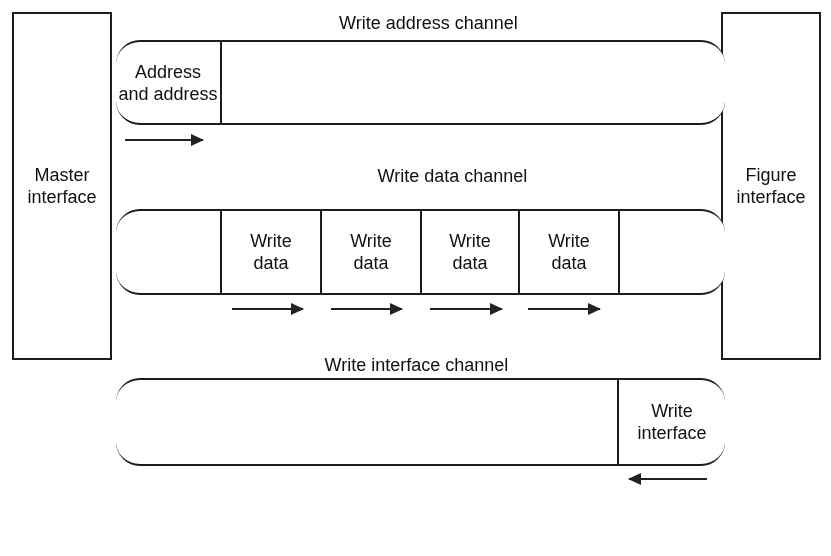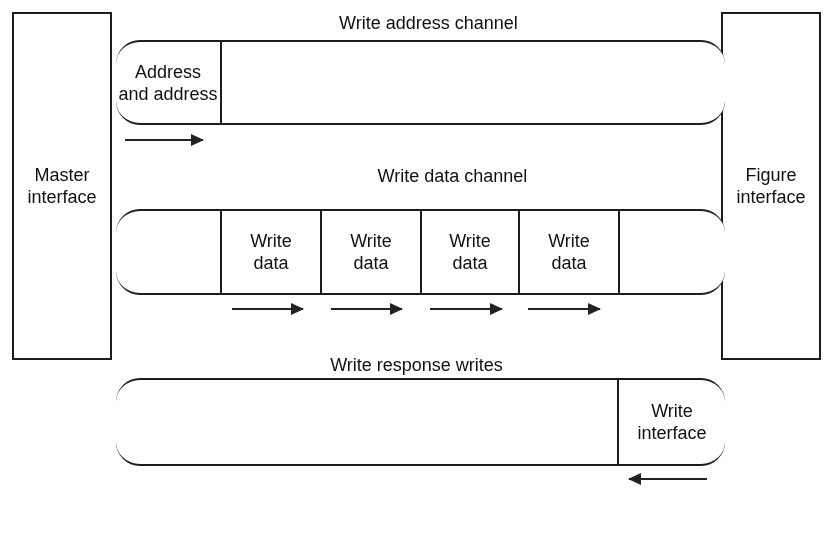--- a/index.html
+++ b/index.html
@@ -159,21 +159,21 @@
         <span>data</span>
       </div>
     </div>
     <div class="cell fill"></div>
   </div>
   <div class="arrow right" style="left:232px; top:308px; width:71px;"></div>
   <div class="arrow right" style="left:331px; top:308px; width:71px;"></div>
   <div class="arrow right" style="left:430px; top:308px; width:72px;"></div>
   <div class="arrow right" style="left:528px; top:308px; width:72px;"></div>
 
-  <div class="ch-title" style="top:354px;">Write response writes</div>
+  <div class="ch-title" style="top:354px;">Write interface channel</div>
   <div class="band" style="top:378px; height:88px;">
     <div class="cell fill divided"></div>
     <div class="cell" style="width:106px;">
       <div class="two-line">
         <span>Write</span>
         <span>interface</span>
       </div>
     </div>
   </div>
   <div class="arrow left" style="left:629px; top:478px; width:78px;"></div>

